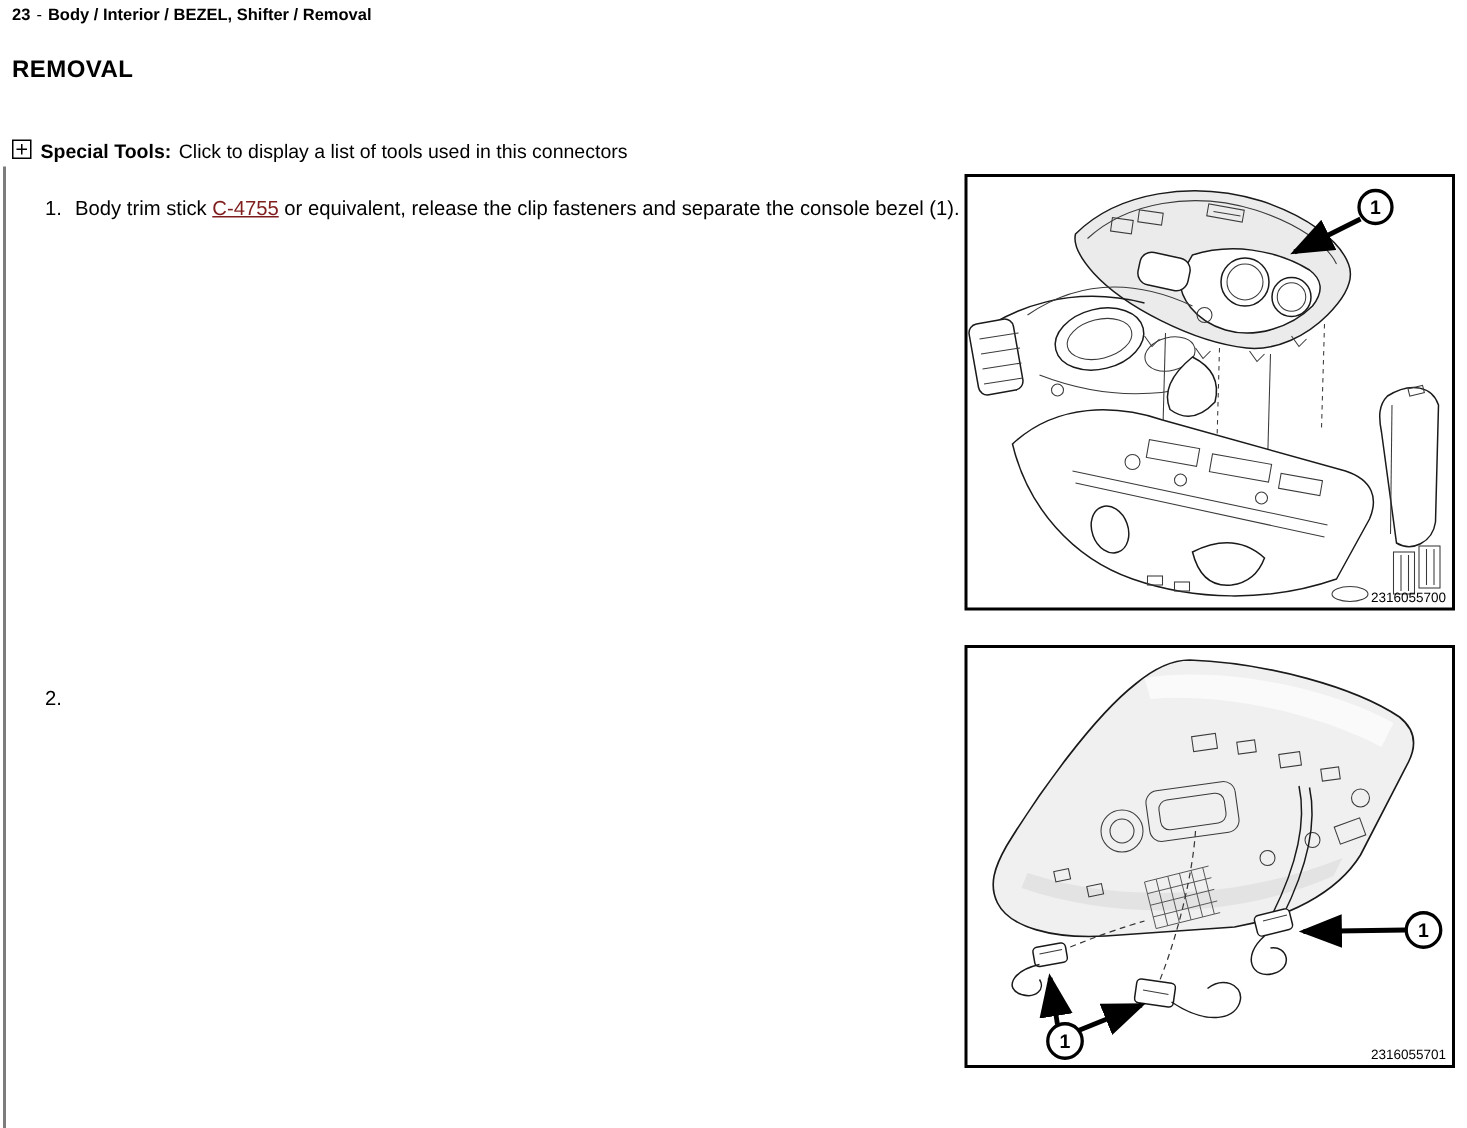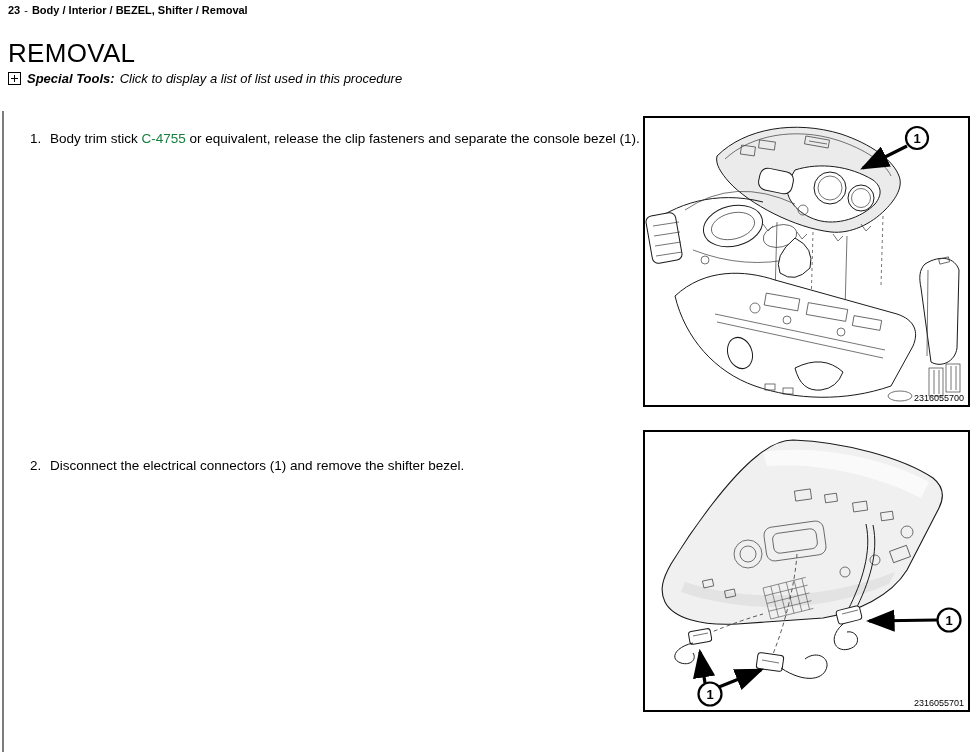--- a/index.html
+++ b/index.html
@@ -2,33 +2,33 @@
 <html><head>
 <meta charset="utf-8">
 <style>
   html,body{margin:0;padding:0;}
   body{
     width:978px;height:752px;position:relative;background:#ffffff;color:#000;
     font-family:"Liberation Sans", sans-serif;overflow:hidden;
   }
   .breadcrumb{position:absolute;left:8px;top:4px;font-size:11px;font-weight:bold;white-space:nowrap;}
   .breadcrumb .sep{font-weight:normal;margin:0 4px;}
-  .page-title{position:absolute;left:8px;top:38px;font-size:26px;font-weight:normal;letter-spacing:.3px;}
-  .special-tools{position:absolute;left:8px;top:71px;font-size:13px;display:flex;align-items:center;font-style:italic;}
+  .page-title{position:absolute;left:8px;top:38px;font-size:16px;font-weight:bold;letter-spacing:.3px;}
+  .special-tools{position:absolute;left:8px;top:93px;font-size:13px;display:flex;align-items:flex-start;}
   .expand-icon{display:inline-block;width:11px;height:11px;border:1px solid #000;position:relative;margin-right:6px;flex:0 0 auto;background:#fff;}
   .expand-icon .h{position:absolute;left:2px;right:2px;top:5px;height:1px;background:#000;}
   .expand-icon .v{position:absolute;top:2px;bottom:2px;left:5px;width:1px;background:#000;}
   .special-tools .label{font-weight:bold;margin-right:5px;}
   .left-rule{position:absolute;left:2px;top:111px;width:2px;height:641px;background:#7d7d7d;}
   .step{position:absolute;font-size:13.5px;line-height:17px;display:flex;}
   .step .num{width:16px;flex:0 0 auto;text-align:left;}
   .step .txt{margin-left:4px;}
   .step-1{left:30px;top:130px;width:610px;}
   .step-2{left:30px;top:457px;width:600px;}
-  a.proc-link{color:#15803d;cursor:pointer;}
+  a.proc-link{color:#7f1d1d;text-decoration:underline;cursor:pointer;}
   .figure{position:absolute;border:2px solid #000;background:#fff;}
   .figure-1{left:643px;top:116px;width:323px;height:287px;}
   .figure-2{left:643px;top:430px;width:323px;height:278px;}
   .figure svg{display:block;width:100%;height:100%;}
   svg .ln{stroke:#1a1a1a;stroke-width:1;fill:none;}
   svg .thin{stroke:#3a3a3a;stroke-width:.7;fill:none;}
   svg .fillw{fill:#ffffff;stroke:#1a1a1a;stroke-width:1;}
   svg .fillg{fill:#ebebeb;stroke:#1a1a1a;stroke-width:1;}
   svg .callout-circle{fill:#ffffff;stroke:#000;stroke-width:2.2;}
   svg .callout-text{font-family:"Liberation Sans",sans-serif;font-size:13px;font-weight:bold;text-anchor:middle;fill:#000;}
@@ -45,33 +45,32 @@
 </div>
 
 <div class="page-title">REMOVAL</div>
 
 <div class="special-tools">
   <span class="expand-icon">
       <span class="h"></span>
       <span class="v"></span>
     </span>
   <span class="label">Special Tools:</span>
-  <span>Click to display a list of list used in this procedure</span>
+  <span>Click to display a list of tools used in this connectors</span>
 </div>
 
 <div class="left-rule"></div>
 
 <div class="step step-1">
   <span class="num">1.</span>
   <span class="txt"><span>Body trim stick </span><a class="proc-link">C-4755</a><span> or equivalent, release the clip fasteners and separate the console bezel (1).</span></span>
 </div>
 
 <div class="step step-2">
   <span class="num">2.</span>
-  <span class="txt">Disconnect the electrical connectors (1) and remove the shifter bezel.</span>
 </div>
 
 <div class="figure figure-1">
   <svg viewBox="0 0 323 287">
     <defs>
       <marker id="ah1" markerWidth="9" markerHeight="7" refX="8" refY="3.5" orient="auto">
         <polygon points="0 0, 9 3.5, 0 7" fill="#000"></polygon>
       </marker>
     </defs>
 

